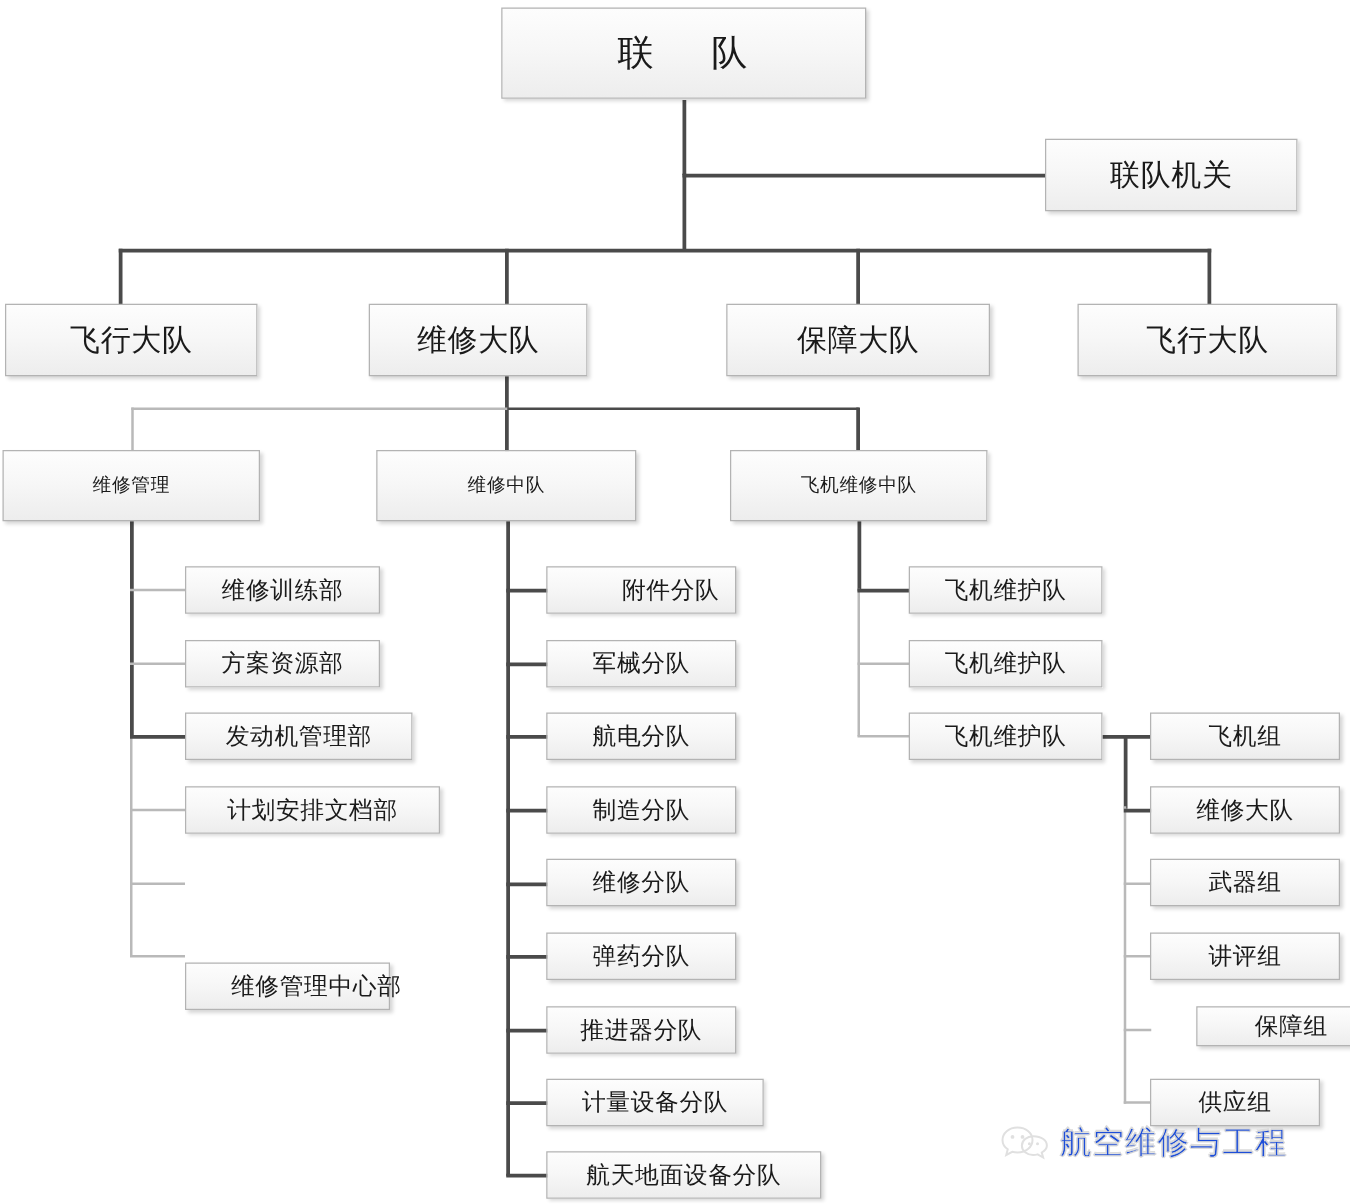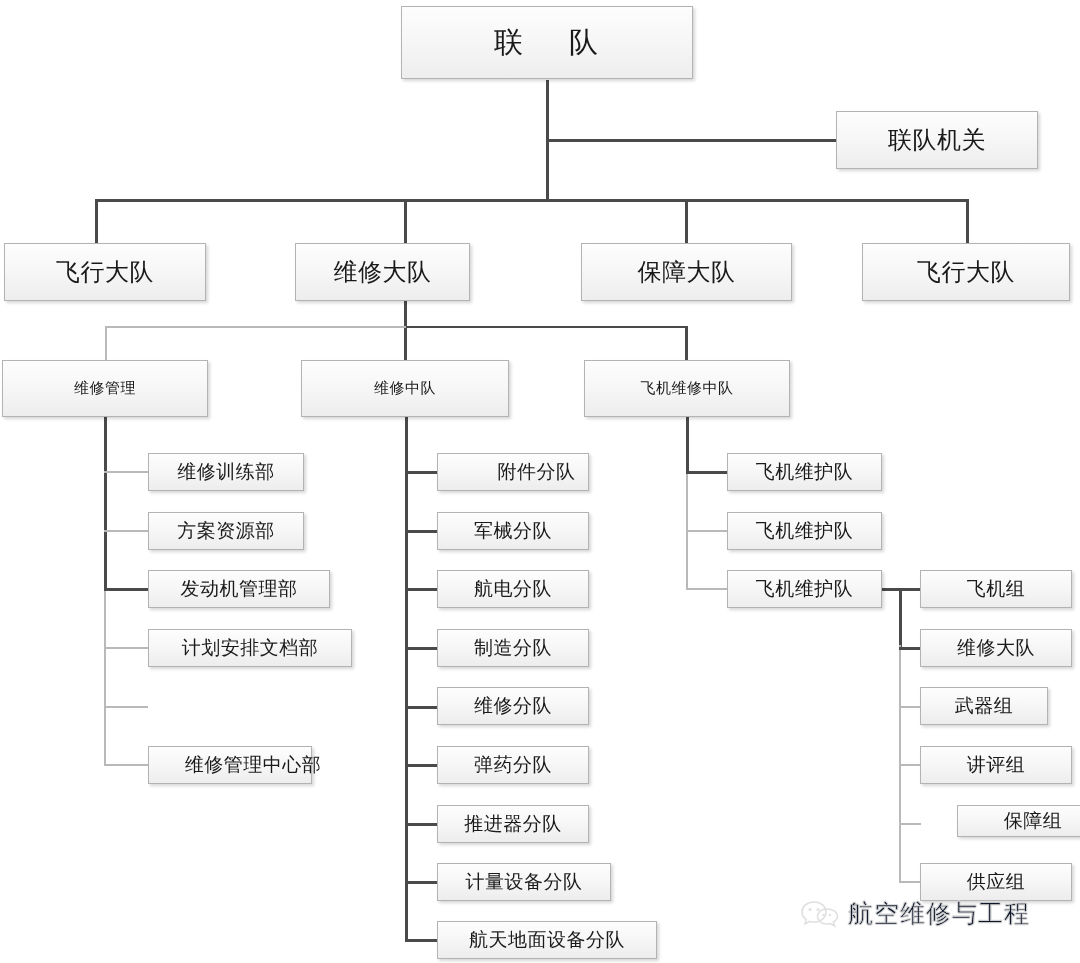--- a/index.html
+++ b/index.html
@@ -59,21 +59,21 @@
     align-items: center;
     gap: 8px;
     color: #e3e3e3;
     font-size: 25px;
     font-family: "Liberation Sans", "DejaVu Sans", sans-serif;
     letter-spacing: 1px;
     -webkit-text-stroke: 0.6px #dadada;
     user-select: none;
   }
   #watermark .wm-text {
-    color: #0f172a;
+    color: #1d4ed8;
     text-shadow:
        1px 0 0 #dcdcdc, -1px 0 0 #dcdcdc,
        0 1px 0 #dcdcdc, 0 -1px 0 #dcdcdc;
   }
 </style>
 </head>
 <body>
 
 <div id="canvas">
 
@@ -145,42 +145,42 @@
   <div class="node lvl1" style="left:862px; top:243px; width:208px; height:58px;">飞行大队</div>
 
   <div class="node lvl2" style="left:2px; top:360px; width:206px; height:57px;">维修管理</div>
   <div class="node lvl2" style="left:301px; top:360px; width:208px; height:57px;">维修中队</div>
   <div class="node lvl2" style="left:584px; top:360px; width:206px; height:57px;">飞机维修中队</div>
 
   <div class="node leaf" style="left:148px; top:453px; width:156px; height:38px;">维修训练部</div>
   <div class="node leaf" style="left:148px; top:512px; width:156px; height:38px;">方案资源部</div>
   <div class="node leaf" style="left:148px; top:570px; width:182px; height:38px;">发动机管理部</div>
   <div class="node leaf" style="left:148px; top:629px; width:204px; height:38px;">计划安排文档部</div>
-  <div class="node leaf" style="left:148px; top:746px; width:164px; height:38px;padding-left:46px;">维修管理中心部</div>
+  <div class="node leaf" style="left:148px; top:770px; width:164px; height:38px;padding-left:46px;">维修管理中心部</div>
 
   <div class="node leaf" style="left:437px; top:453px; width:152px; height:38px;padding-left:47px;">附件分队</div>
   <div class="node leaf" style="left:437px; top:512px; width:152px; height:38px;">军械分队</div>
   <div class="node leaf" style="left:437px; top:570px; width:152px; height:38px;">航电分队</div>
   <div class="node leaf" style="left:437px; top:629px; width:152px; height:38px;">制造分队</div>
   <div class="node leaf" style="left:437px; top:687px; width:152px; height:38px;">维修分队</div>
   <div class="node leaf" style="left:437px; top:746px; width:152px; height:38px;">弹药分队</div>
   <div class="node leaf" style="left:437px; top:805px; width:152px; height:38px;">推进器分队</div>
   <div class="node leaf" style="left:437px; top:863px; width:174px; height:38px;">计量设备分队</div>
   <div class="node leaf" style="left:437px; top:921px; width:220px; height:38px;">航天地面设备分队</div>
 
   <div class="node leaf" style="left:727px; top:453px; width:155px; height:38px;">飞机维护队</div>
   <div class="node leaf" style="left:727px; top:512px; width:155px; height:38px;">飞机维护队</div>
   <div class="node leaf" style="left:727px; top:570px; width:155px; height:38px;">飞机维护队</div>
 
   <div class="node grp" style="left:920px; top:570px; width:152px; height:38px;">飞机组</div>
   <div class="node grp" style="left:920px; top:629px; width:152px; height:38px;">维修大队</div>
-  <div class="node grp" style="left:920px; top:687px; width:128px; height:38px;">武器组</div>
+  <div class="node grp" style="left:920px; top:687px; width:152px; height:38px;">武器组</div>
   <div class="node grp" style="left:920px; top:746px; width:152px; height:38px;">讲评组</div>
   <div class="node grp" style="left:920px; top:805px; width:152px; height:32px;margin-left:37px;">保障组</div>
-  <div class="node grp" style="left:920px; top:863px; width:152px; height:38px;">供应组</div>
+  <div class="node grp" style="left:920px; top:863px; width:136px; height:38px;">供应组</div>
 
   <div id="watermark">
     <svg width="40" height="32" viewBox="0 0 40 32">
       <path d="M14 4 C7 4 2 8.5 2 14 C2 17 3.6 19.7 6.2 21.4 L5 26 L9.8 23.4 C11.1 23.8 12.5 24 14 24 C21 24 26 19.5 26 14 C26 8.5 21 4 14 4 Z" fill="none" stroke="#e0e0e0" stroke-width="1.6"></path>
       <circle cx="10" cy="11.5" r="1.5" fill="#e0e0e0"></circle>
       <circle cx="18" cy="11.5" r="1.5" fill="#e0e0e0"></circle>
       <path d="M26.5 11 C21.5 11 17.5 14.4 17.5 18.5 C17.5 22.6 21.5 26 26.5 26 C27.8 26 29 25.8 30.1 25.5 L34.5 28 L33.4 24 C35.6 22.6 37.5 20.7 37.5 18.5 C37.5 14.4 33.5 11 26.5 11 Z" fill="none" stroke="#e0e0e0" stroke-width="1.6"></path>
       <circle cx="23.5" cy="17" r="1.2" fill="#e0e0e0"></circle>
       <circle cx="30" cy="17" r="1.2" fill="#e0e0e0"></circle>
     </svg>

